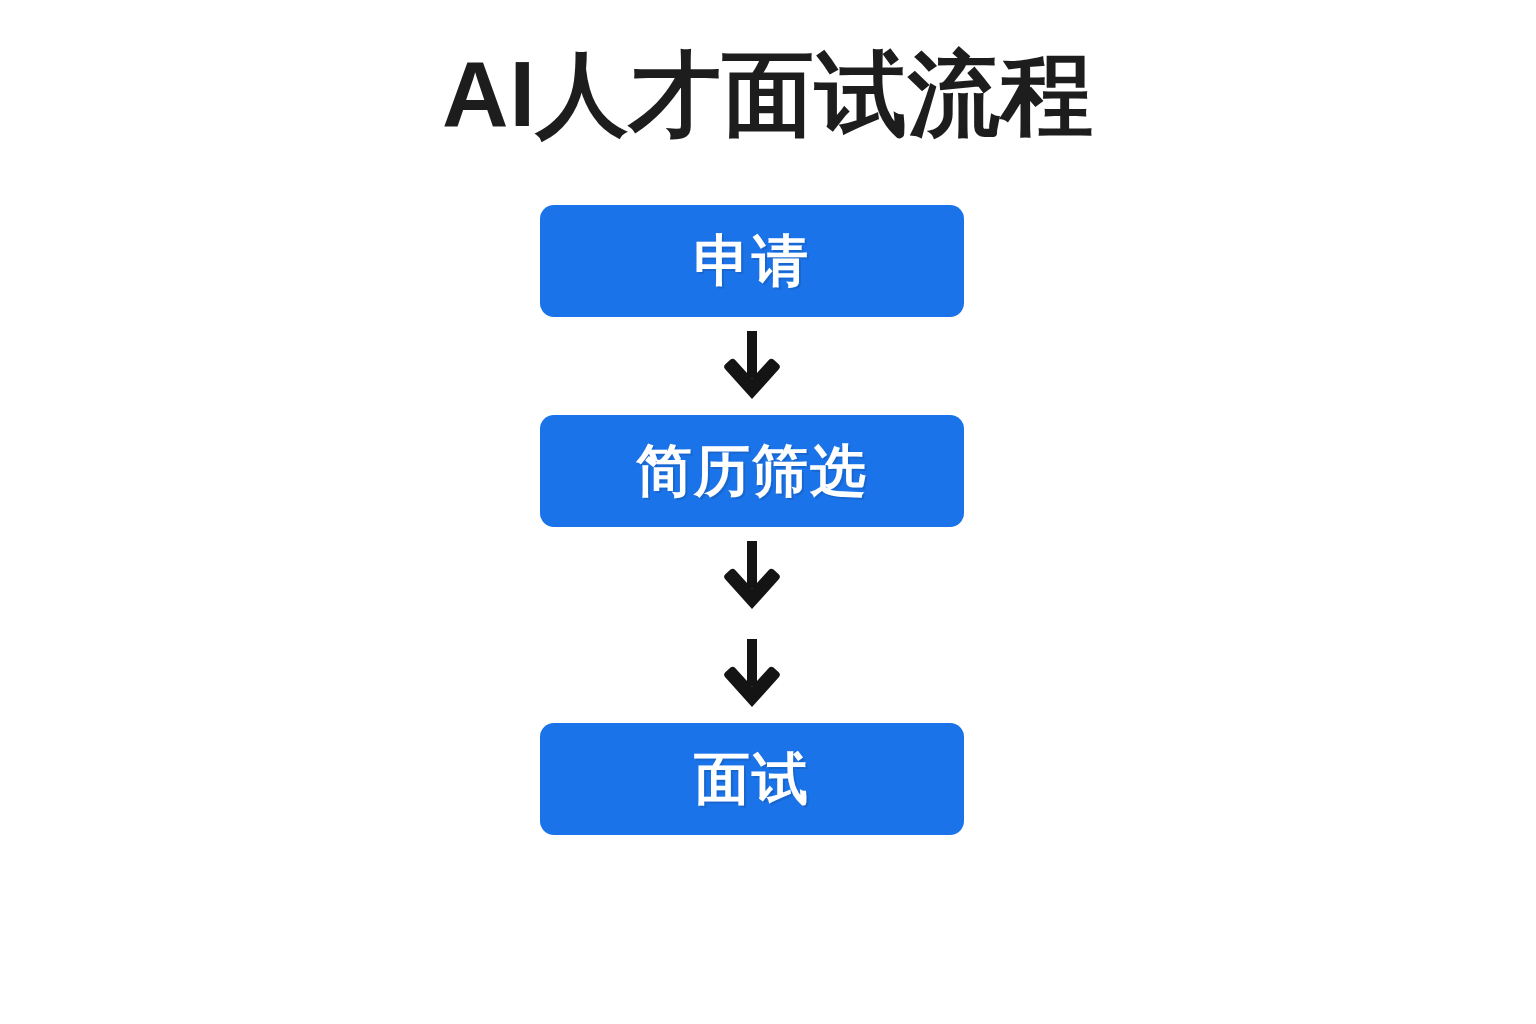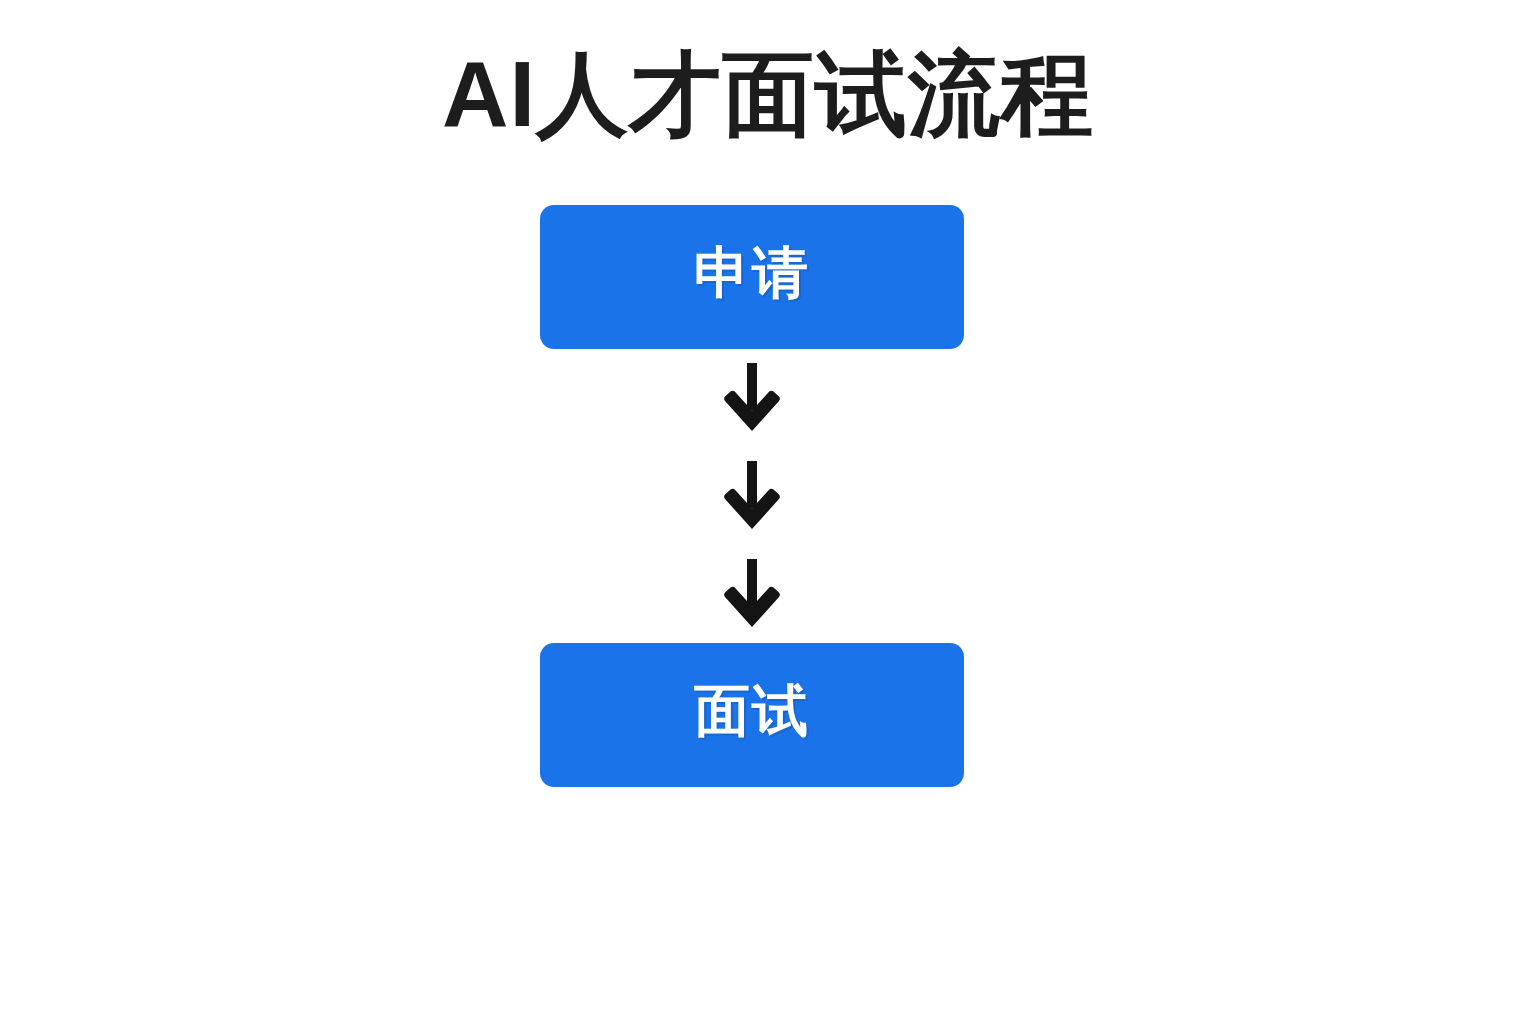--- a/index.html
+++ b/index.html
@@ -43,28 +43,27 @@
   .flow {
     position: absolute;
     left: 540px;
     top: 205px;
     width: 424px;
   }
 
   .node {
     position: relative;
     width: 424px;
-    height: 144px;
+    height: 112px;
     background: #1a73e8;
     border-radius: 14px;
     display: flex;
     align-items: center;
     justify-content: center;
     box-sizing: border-box;
-    font-family: Liberation Mono, monospace;
   }
 
   .node-label {
     font-size: 56px;
     line-height: 60px;
     font-weight: 700;
     color: #ffffff;
     letter-spacing: 2px;
     white-space: nowrap;
     text-shadow: 2px 2px 0 rgba(20, 80, 160, 0.35);
@@ -99,20 +98,23 @@
       <span class="node-label">申请</span>
     </div>
 
     <div class="connector">
       <svg width="60" height="70" viewBox="0 0 60 70">
         <rect class="arrow-shaft" x="25" y="0" width="10" height="47"></rect>
         <path class="arrow-head" d="M30 68 L3 38 Q1 35.5 3.3 33.3 L8.5 28.6 Q11 26.5 13.2 29 L30 47.5 L46.8 29 Q49 26.5 51.5 28.6 L56.7 33.3 Q59 35.5 57 38 Z"></path>
       </svg>
     </div>
 
+    <div class="node">
+      <span class="node-label">简历筛选</span>
+    </div>
 
     <div class="connector">
       <svg width="60" height="70" viewBox="0 0 60 70">
         <rect class="arrow-shaft" x="25" y="0" width="10" height="47"></rect>
         <path class="arrow-head" d="M30 68 L3 38 Q1 35.5 3.3 33.3 L8.5 28.6 Q11 26.5 13.2 29 L30 47.5 L46.8 29 Q49 26.5 51.5 28.6 L56.7 33.3 Q59 35.5 57 38 Z"></path>
       </svg>
     </div>
 
 
     <div class="connector">

